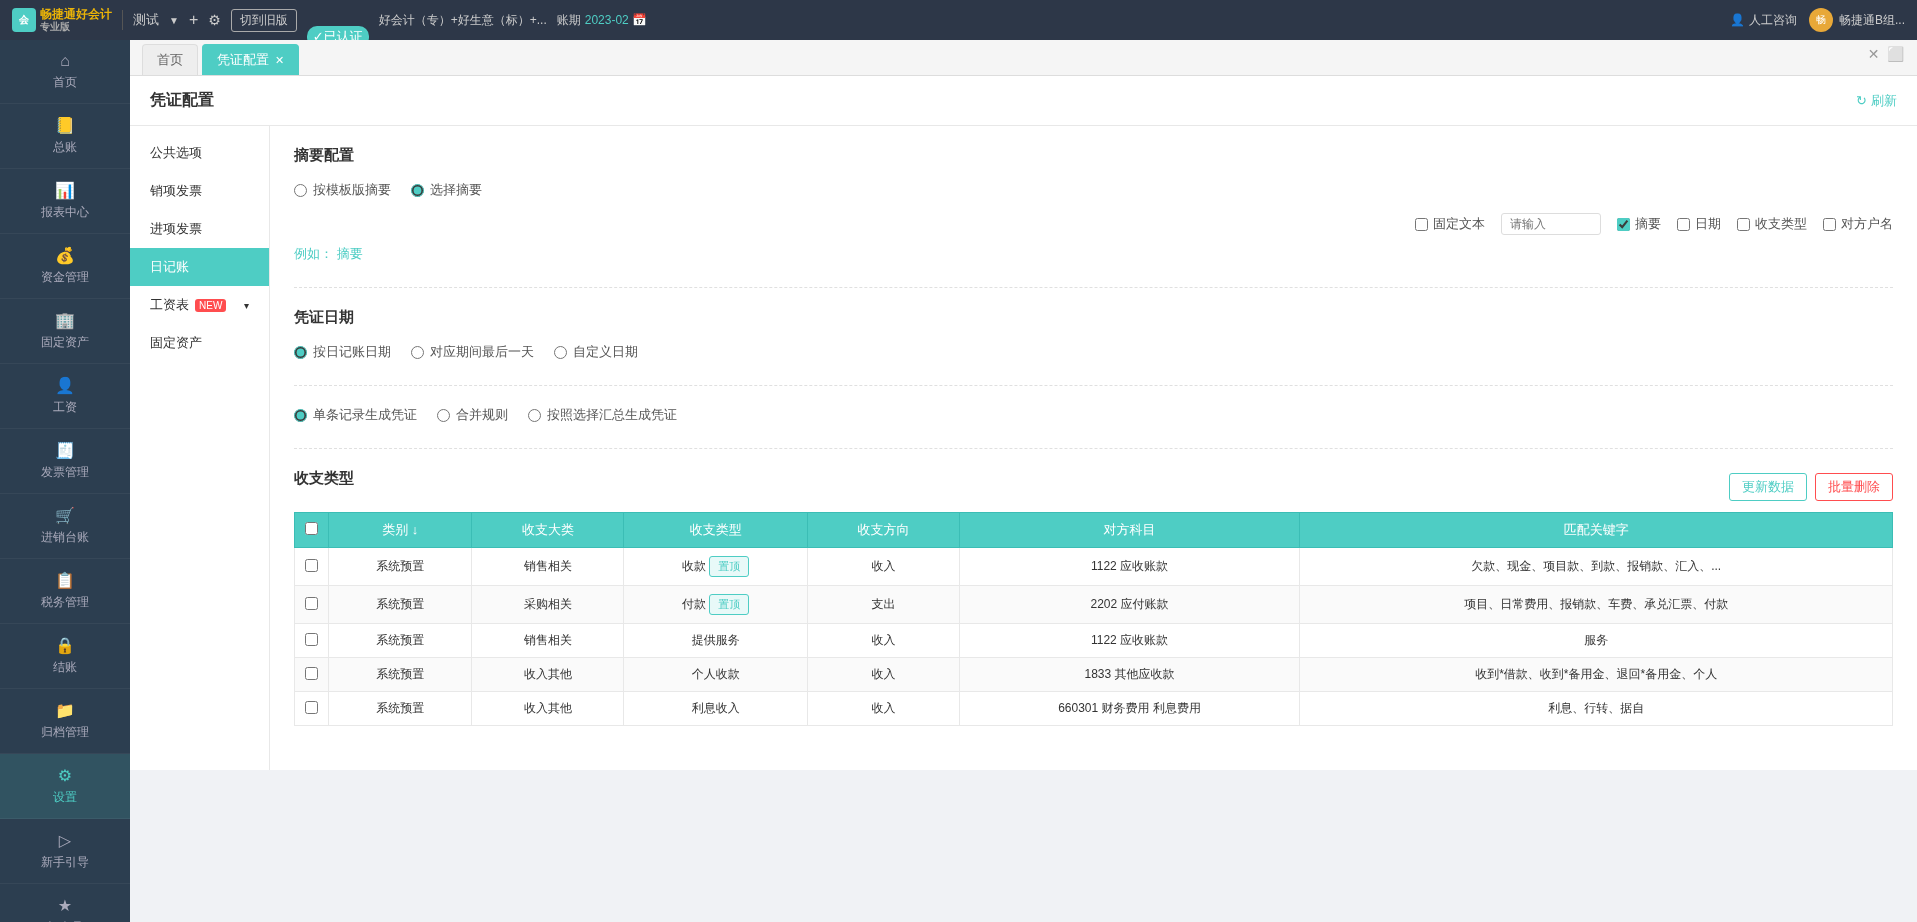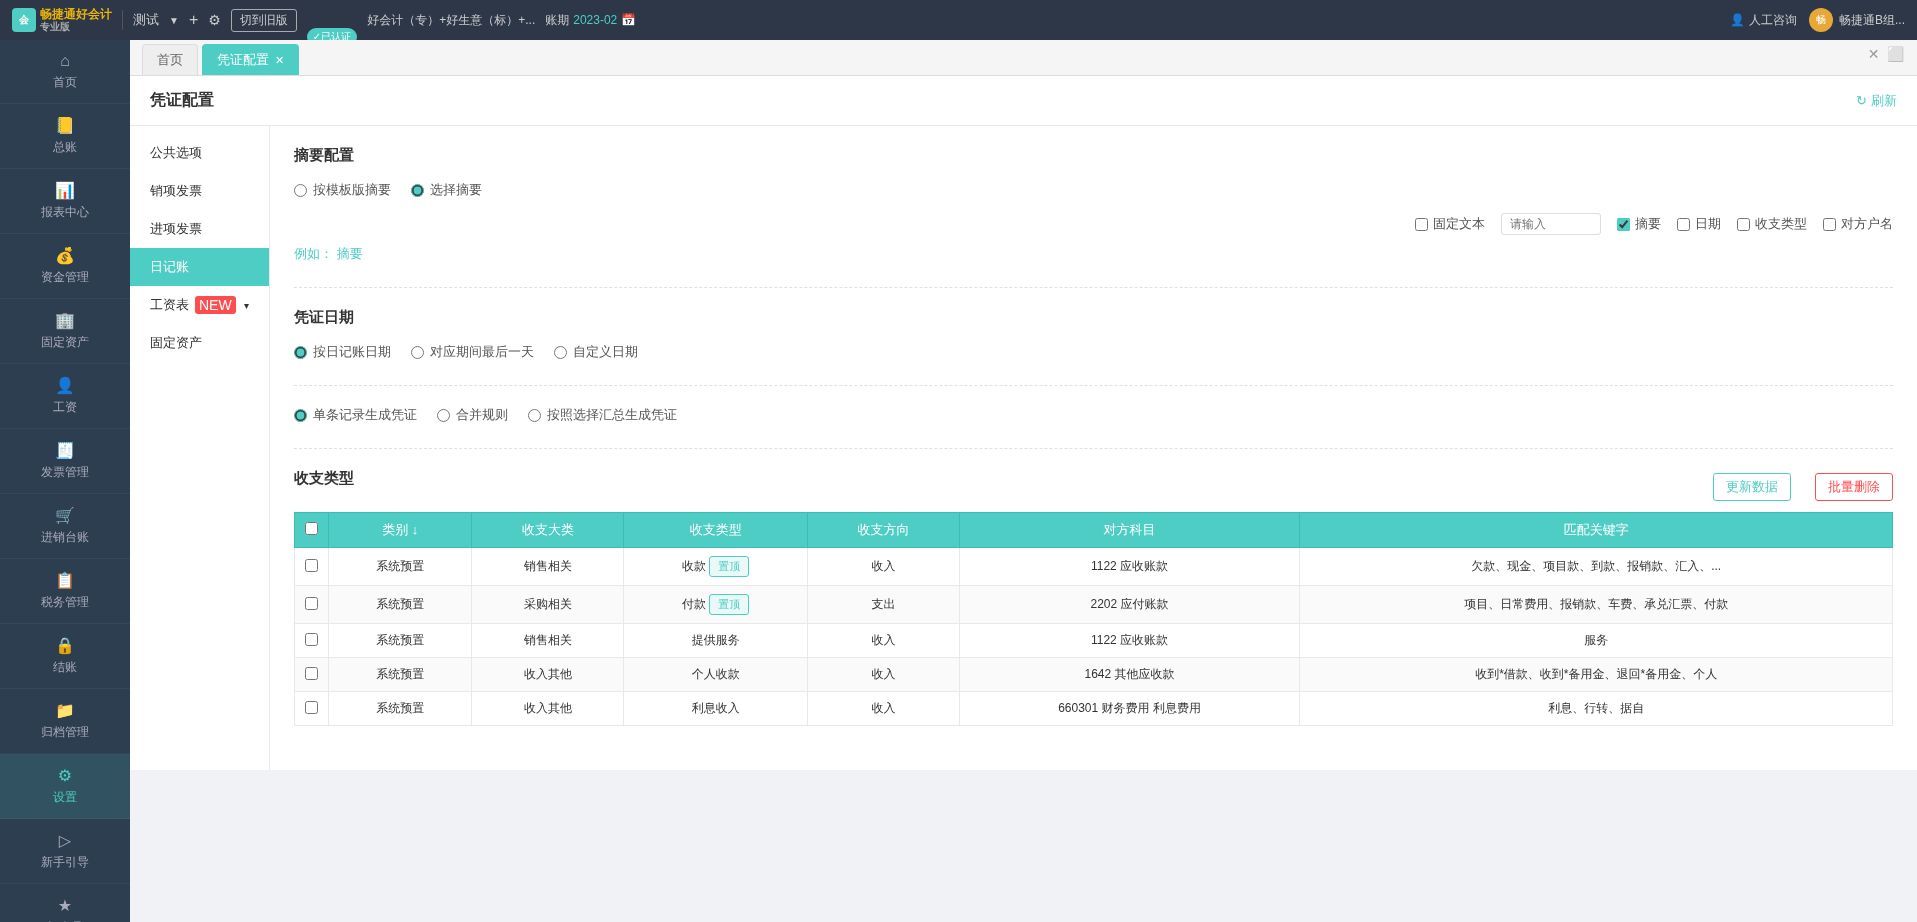--- a/index.html
+++ b/index.html
@@ -8,21 +8,21 @@
     
     .top-bar { height: 40px; background: #2d3748; display: flex; align-items: center; padding: 0 12px; gap: 10px; flex-shrink: 0; }
     .top-bar-logo { color: #4ecdc4; font-size: 12px; font-weight: bold; display: flex; align-items: center; gap: 4px; }
     .top-bar-logo .logo-icon { width: 24px; height: 24px; background: #4ecdc4; border-radius: 4px; display: flex; align-items: center; justify-content: center; color: white; font-size: 10px; }
     .top-bar-divider { width: 1px; height: 20px; background: #555; }
     .top-bar-test { color: #ccc; font-size: 13px; }
     .top-bar-dropdown { color: #ccc; font-size: 10px; cursor: pointer; }
     .top-bar-add { color: #ccc; font-size: 16px; cursor: pointer; }
     .top-bar-gear { color: #ccc; font-size: 14px; cursor: pointer; }
     .top-bar-switch-btn { background: transparent; border: 1px solid #aaa; color: #ccc; padding: 2px 8px; border-radius: 3px; font-size: 12px; cursor: pointer; }
-    .top-bar-badge { background: #4ecdc4; color: white; padding: 2px 6px; border-radius: 10px; font-size: 10px; display: flex; align-items: center; gap: 3px; margin-top: 33px; }
+    .top-bar-badge { background: #4ecdc4; color: white; padding: 2px 6px; border-radius: 10px; font-size: 13px; display: flex; align-items: center; gap: 3px; margin-top: 33px; }
     .top-bar-tags { color: #ccc; font-size: 12px; }
     .top-bar-period { color: #ccc; font-size: 12px; display: flex; align-items: center; gap: 4px; }
     .top-bar-right { margin-left: auto; display: flex; align-items: center; gap: 12px; }
     .top-bar-consult { color: #ccc; font-size: 12px; display: flex; align-items: center; gap: 4px; cursor: pointer; }
     .top-bar-user { display: flex; align-items: center; gap: 6px; cursor: pointer; }
     .top-bar-avatar { width: 24px; height: 24px; border-radius: 50%; background: #e8a838; display: flex; align-items: center; justify-content: center; color: white; font-size: 10px; }
     .top-bar-username { color: #ccc; font-size: 12px; }
 
     
     .main-layout { display: flex; flex: 1; overflow: hidden; }
@@ -51,21 +51,21 @@
     .page-header { background: white; padding: 14px 20px 0; border-bottom: 1px solid #e8e8e8; display: flex; align-items: center; justify-content: space-between; }
     .page-title { font-size: 16px; font-weight: bold; color: #333; padding-bottom: 14px; }
     .refresh-btn { color: #4ecdc4; font-size: 13px; cursor: pointer; display: flex; align-items: center; gap: 4px; padding-bottom: 14px; }
 
     
     .two-col { display: flex; flex: 1; overflow: hidden; }
     .left-nav { width: 140px; background: white; border-right: 1px solid #e8e8e8; padding-top: 8px; flex-shrink: 0; }
     .left-nav-item { padding: 10px 20px; cursor: pointer; font-size: 13px; color: #333; display: flex; align-items: center; gap: 6px; }
     .left-nav-item.active { background: #4ecdc4; color: white; }
     .left-nav-expand { font-size: 10px; margin-left: auto; }
-    .new-badge { background: #ff4d4f; color: white; font-size: 14px; padding: 1px 4px; border-radius: 3px; }
+    .new-badge { background: #ff4d4f; color: white; font-size: 10px; padding: 1px 4px; border-radius: 3px; }
 
     .right-content { flex: 1; overflow-y: auto; padding: 20px 24px; background: white; }
 
     
     .section { margin-bottom: 24px; }
     .section-title { font-size: 15px; font-weight: bold; color: #333; margin-bottom: 16px; }
     .section-divider { border: none; border-top: 1px dashed #e0e0e0; margin: 20px 0; }
 
     
     .radio-group { display: flex; align-items: center; gap: 20px; margin-bottom: 14px; }
@@ -76,21 +76,21 @@
     .checkbox-row { display: flex; align-items: center; gap: 16px; flex-wrap: wrap; justify-content: flex-end; }
     .checkbox-label { display: flex; align-items: center; gap: 5px; cursor: pointer; font-size: 13px; color: #555; }
     .checkbox-label input[type=checkbox] { accent-color: #4ecdc4; }
     .text-input-small { border: 1px solid #ddd; padding: 3px 8px; border-radius: 3px; font-size: 12px; color: #aaa; width: 100px; }
 
     
     .example-text { color: #4ecdc4; font-size: 13px; margin-top: 10px; }
 
     
     .table-header-row { display: flex; justify-content: space-between; align-items: center; margin-bottom: 8px; }
-    .table-actions { display: flex; gap: 24px; }
+    .table-actions { display: flex; gap: 8px; }
     .action-btn { padding: 4px 12px; border-radius: 3px; font-size: 13px; cursor: pointer; border: 1px solid; }
     .action-btn.update { background: white; border-color: #4ecdc4; color: #4ecdc4; }
     .action-btn.delete { background: white; border-color: #ff4d4f; color: #ff4d4f; }
 
     .data-table { width: 100%; border-collapse: collapse; }
     .data-table th { background: #4ecdc4; color: white; padding: 8px 10px; text-align: center; font-size: 13px; font-weight: normal; border: 1px solid #3bbdb5; }
     .data-table td { padding: 8px 10px; border: 1px solid #e8e8e8; font-size: 12px; text-align: center; }
     .data-table tr:nth-child(even) td { background: #fafafa; }
 
     .checkbox-cell { width: 30px; }
@@ -389,21 +389,21 @@
                   <td>收入</td>
                   <td class="td-left">1122 应收账款</td>
                   <td class="td-left">服务</td>
                 </tr>
                 <tr>
                   <td><input type="checkbox" style=""></td>
                   <td>系统预置</td>
                   <td>收入其他</td>
                   <td>个人收款</td>
                   <td>收入</td>
-                  <td class="td-left">1642 其他应收款</td>
+                  <td class="td-left">1833 其他应收款</td>
                   <td class="td-left">收到*借款、收到*备用金、退回*备用金、个人</td>
                 </tr>
                 <tr>
                   <td><input type="checkbox" style=""></td>
                   <td>系统预置</td>
                   <td>收入其他</td>
                   <td>利息收入</td>
                   <td>收入</td>
                   <td class="td-left">660301 财务费用 利息费用</td>
                   <td class="td-left">利息、行转、据自</td>

